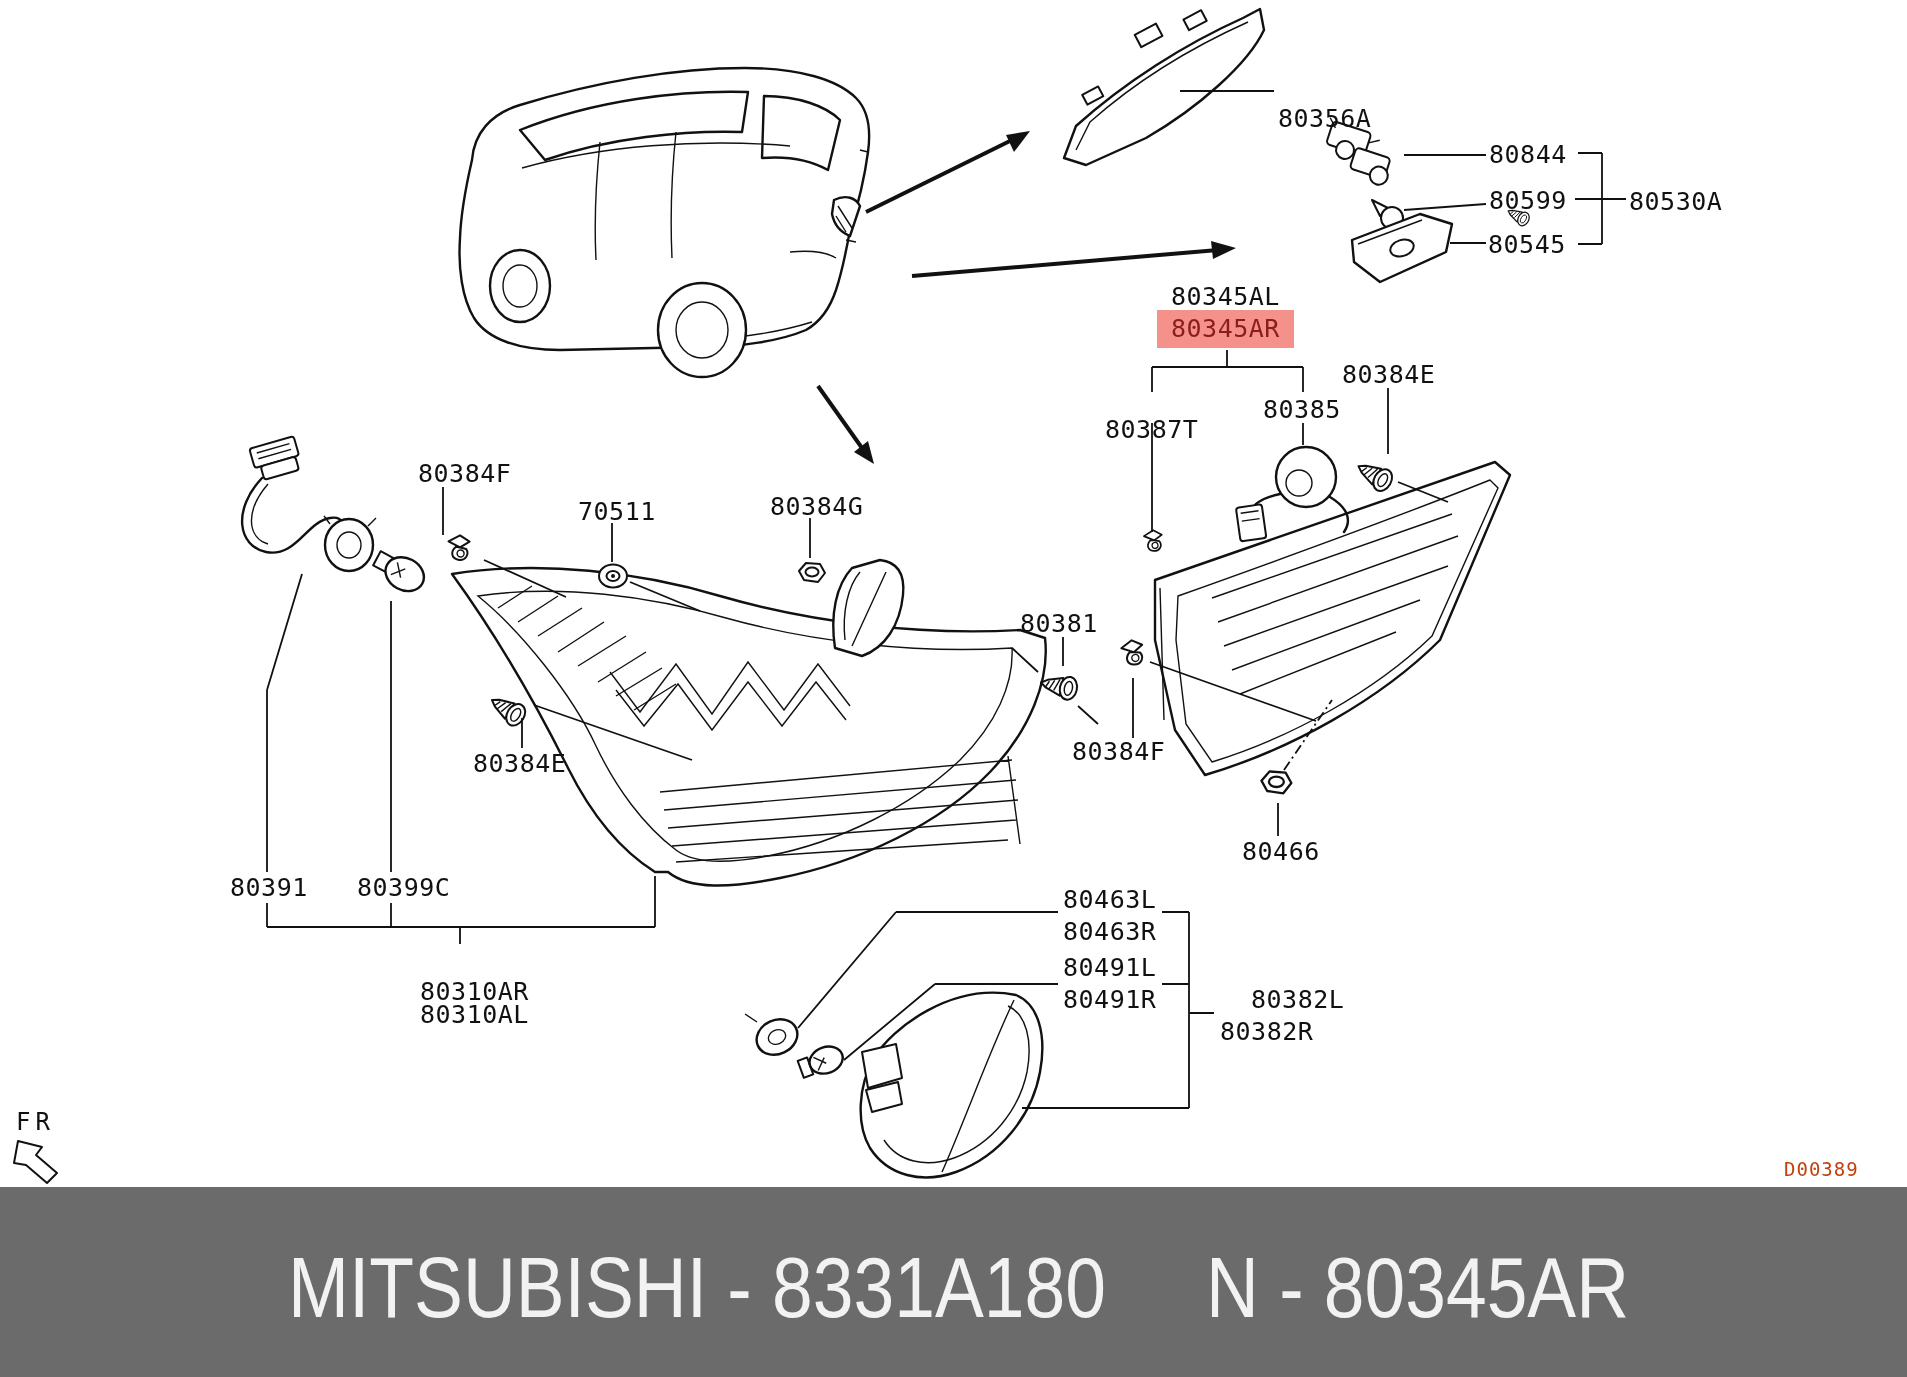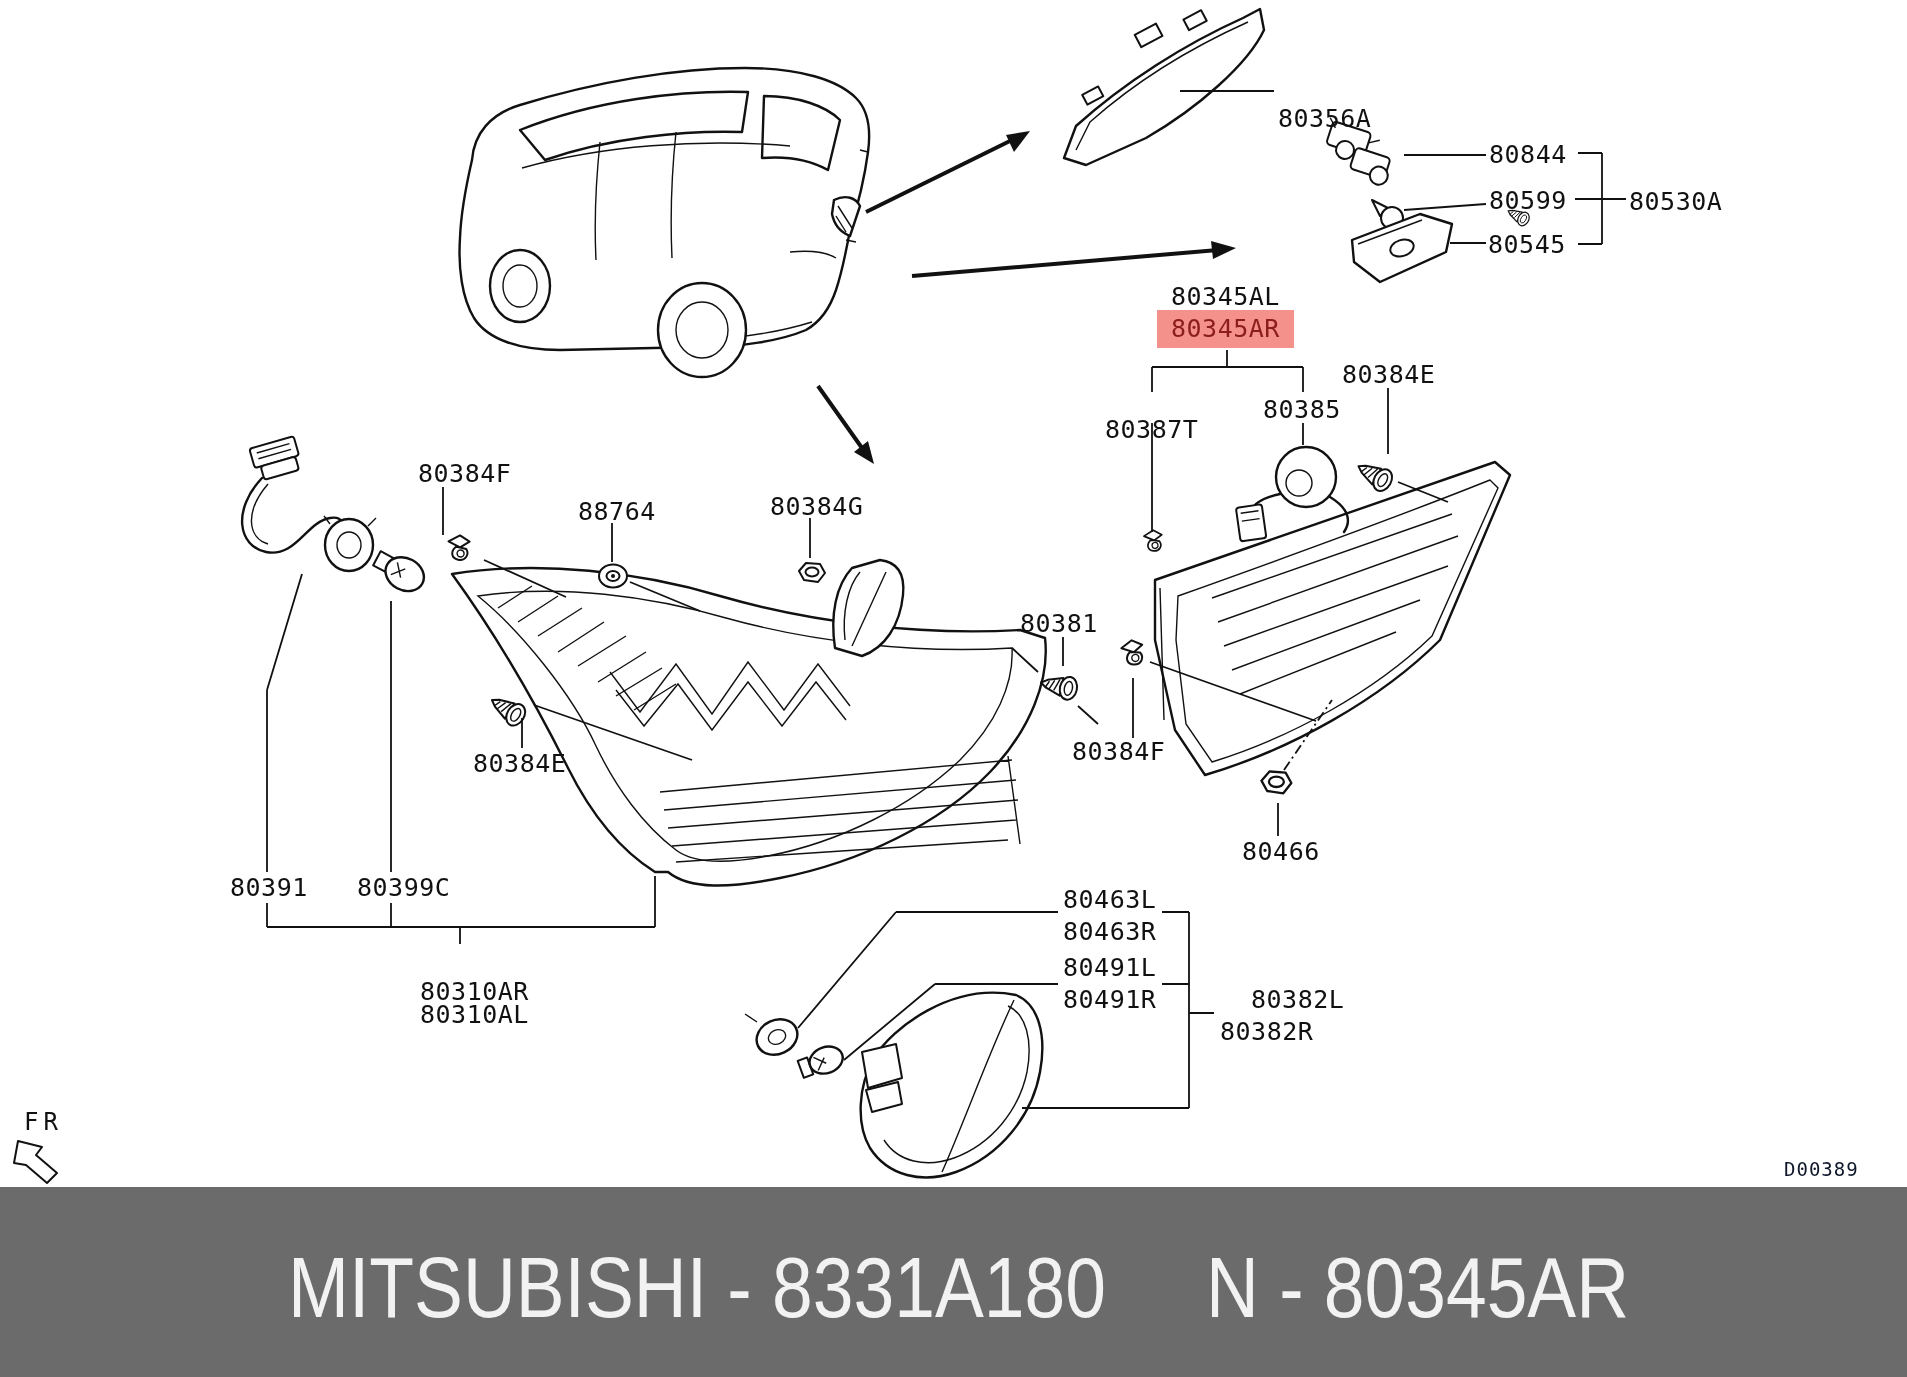--- a/index.html
+++ b/index.html
@@ -4,22 +4,22 @@
 <style>
   html,body{margin:0;padding:0;background:#ffffff;}
   #stage{position:relative;width:1907px;height:1377px;background:#ffffff;overflow:hidden;
          font-family:"DejaVu Sans Mono", "Liberation Mono", monospace;}
   #artwork{position:absolute;left:0;top:0;}
   #labels-layer{position:absolute;left:0;top:0;width:100%;height:100%;pointer-events:none;}
   .part-label{position:absolute;white-space:nowrap;font-size:25px;line-height:26px;
               letter-spacing:.5px;color:#111;}
   .part-label.highlighted{background:var(--hl-bg,#f5918b);color:var(--hl-fg,#8b1d1d);
               padding:6px 14px;margin-left:-14px;margin-top:-6px;}
-  .fr-label{position:absolute;left:24px;top:1108px;font-size:24px;letter-spacing:5px;color:#111;}
-  .diagram-code{position:absolute;left:1784px;top:1158px;font-size:19px;letter-spacing:1px;color:#0f172a;}
+  .fr-label{position:absolute;left:16px;top:1108px;font-size:24px;letter-spacing:5px;color:#111;}
+  .diagram-code{position:absolute;left:1784px;top:1158px;font-size:19px;letter-spacing:1px;color:#c2410c;}
   .ln{stroke:#111;stroke-width:1.8;fill:none;}
   .art{stroke:#111;stroke-width:2.4;fill:none;stroke-linejoin:round;stroke-linecap:round;}
   .artf{stroke:#111;stroke-width:2.4;fill:#fff;stroke-linejoin:round;}
   .thin{stroke:#111;stroke-width:1.4;fill:none;}
   .fast{stroke:#111;stroke-width:2;fill:#fff;stroke-linejoin:round;}
 </style>
 </head>
 <body>
 
 <div id="stage">
@@ -238,21 +238,21 @@
       <div class="part-label" style="left: 1489px; top: 142px;">80844</div>
       <div class="part-label" style="left: 1489px; top: 188px;">80599</div>
       <div class="part-label" style="left: 1488px; top: 232px;">80545</div>
       <div class="part-label" style="left: 1629px; top: 189px;">80530A</div>
       <div class="part-label" style="left: 1171px; top: 284px;">80345AL</div>
       <div class="part-label highlighted" style="left: 1171px; top: 316px;">80345AR</div>
       <div class="part-label" style="left: 1105px; top: 417px;">80387T</div>
       <div class="part-label" style="left: 1263px; top: 397px;">80385</div>
       <div class="part-label" style="left: 1342px; top: 362px;">80384E</div>
       <div class="part-label" style="left: 418px; top: 461px;">80384F</div>
-      <div class="part-label" style="left: 578px; top: 499px;">88764</div>
+      <div class="part-label" style="left: 578px; top: 499px;">70511</div>
       <div class="part-label" style="left: 770px; top: 494px;">80384G</div>
       <div class="part-label" style="left: 1020px; top: 611px;">80381</div>
       <div class="part-label" style="left: 1072px; top: 739px;">80384F</div>
       <div class="part-label" style="left: 473px; top: 751px;">80384E</div>
       <div class="part-label" style="left: 230px; top: 875px;">80391</div>
       <div class="part-label" style="left: 357px; top: 875px;">80399C</div>
       <div class="part-label" style="left: 420px; top: 1002px;">80310AL</div>
       <div class="part-label" style="left: 420px; top: 979px;">80310AR</div>
       <div class="part-label" style="left: 1242px; top: 839px;">80466</div>
       <div class="part-label" style="left: 1063px; top: 887px;">80463L</div>

